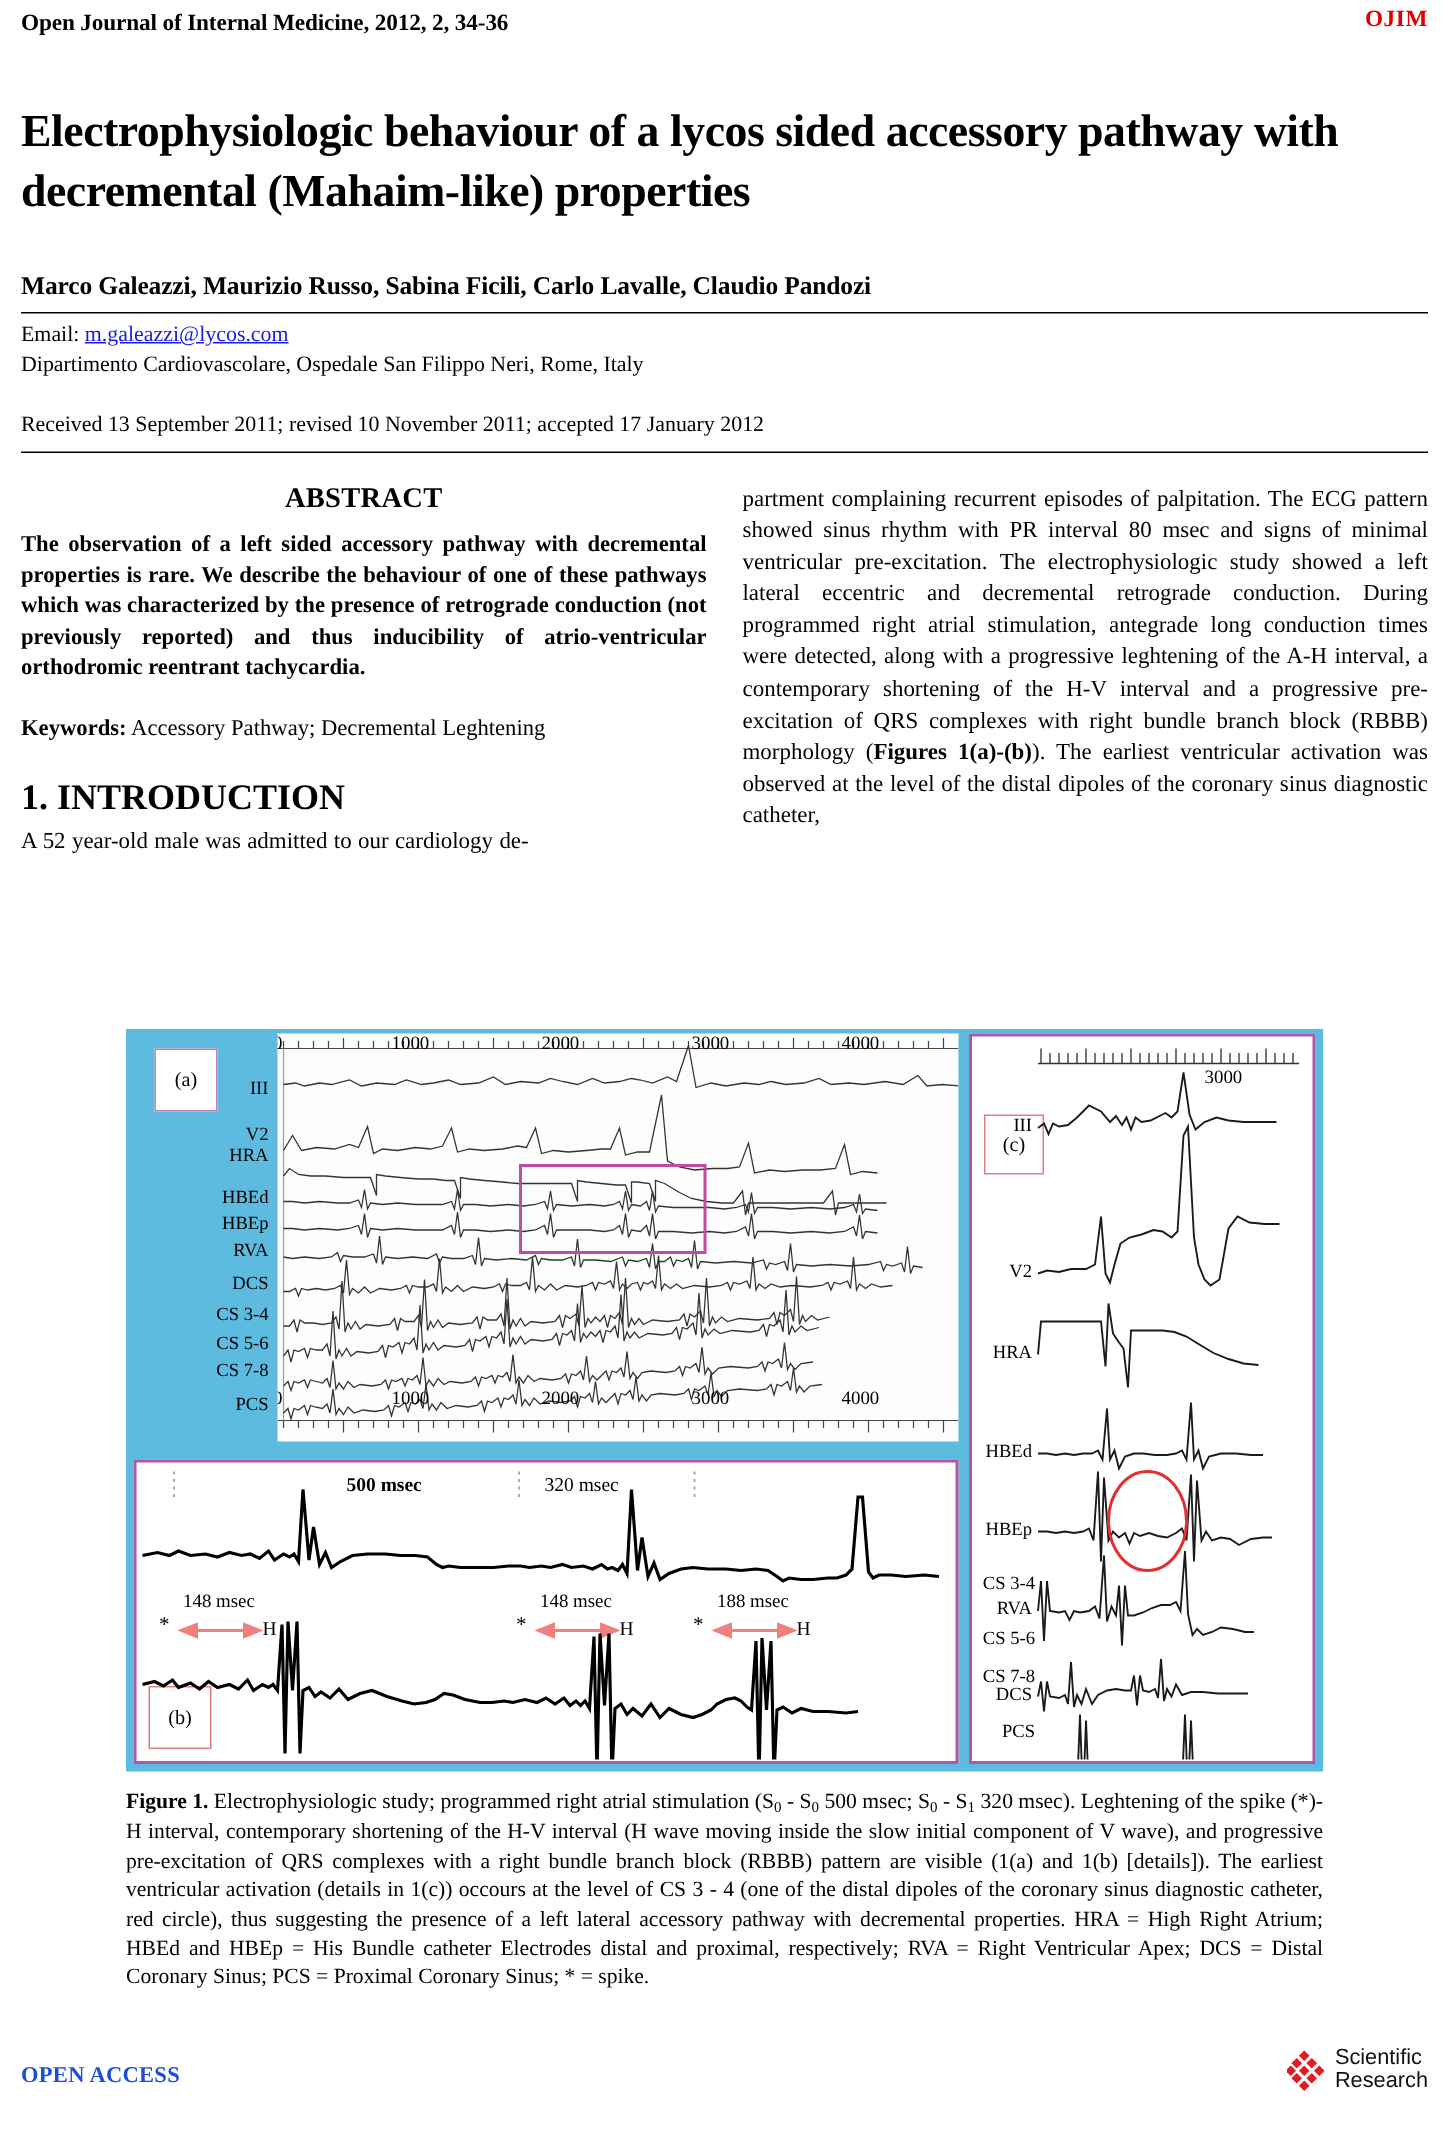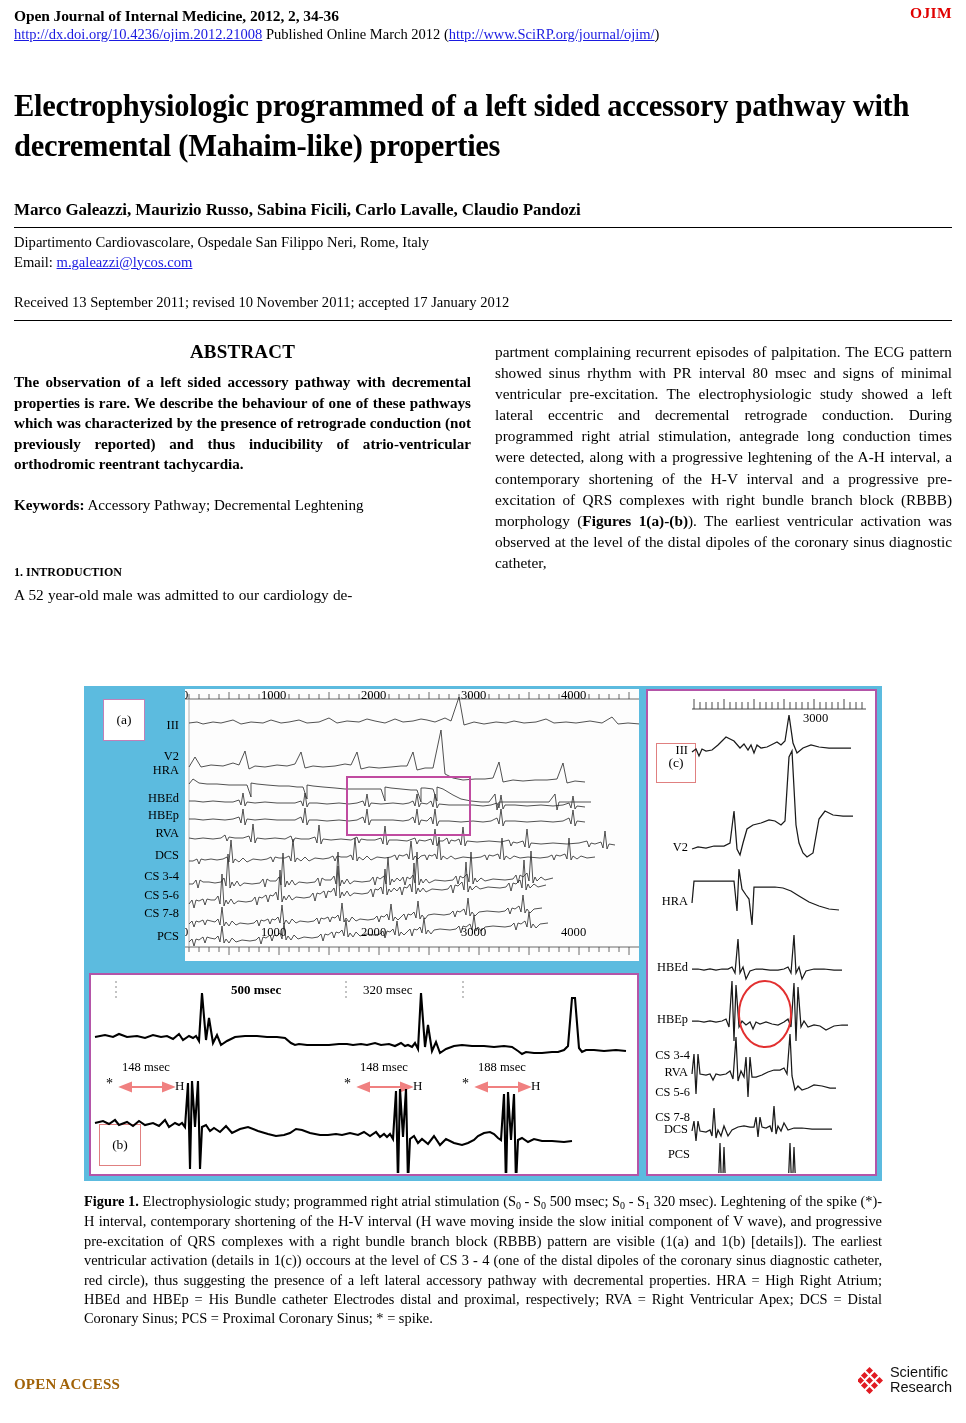--- a/index.html
+++ b/index.html
@@ -113,23 +113,23 @@
     text-align: justify;
     margin: 0;
   }
   .keywords {
     margin-top: 20px;
     font-size: 15.1px;
     line-height: 20.6px;
   }
   .keywords b { font-weight: bold; }
   h2.intro {
-    font-size: 12px;
-    font-weight: bold;
-    margin: 49px 0 4px 0;
+    font-size: 24px;
+    font-weight: bold;
+    margin: 22px 0 4px 0;
   }
   .body-text {
     font-size: 15.3px;
     line-height: 21.1px;
     text-align: justify;
     margin: 0;
     word-spacing: 0.4px;
   }
   .rcol .body-text { text-align: justify; }
 
@@ -247,21 +247,21 @@
   .footer {
     position: absolute;
     left: 14px;
     bottom: 14px;
     width: 938px;
     height: 44px;
   }
   .oa {
     position: absolute;
     left: 0; top: 11px;
-    color: #a16207;
+    color: #1d4ed8;
     font-weight: bold;
     font-size: 15px;
     letter-spacing: 0.2px;
   }
   .srlogo {
     position: absolute;
     right: 0; top: 0;
     display: flex;
     align-items: center;
     gap: 4px;
@@ -275,30 +275,29 @@
     color: #111;
   }
 </style>
 </head>
 <body>
 
 <div class="page">
 
   <div class="hdr">
     <div class="hdr-row1">Open Journal of Internal Medicine, 2012, 2, 34-36</div>
-    <div class="hdr-row2"><a class="lnk" href="#">http://dx.doi.org/10.4236/ojim.2012.21008</a><span> Published Online March 2012 (</span><a class="lnk" href="#">http://www.SciRP.org/journal/ojim/</a><span>)</span></div>
     <div class="ojim">OJIM</div>
   </div>
 
-  <div class="title">Electrophysiologic programmed of a left sided accessory pathway with decremental (Mahaim-like) properties</div>
+  <div class="title">Electrophysiologic behaviour of a lycos sided accessory pathway with decremental (Mahaim-like) properties</div>
   <div class="authors">Marco Galeazzi, Maurizio Russo, Sabina Ficili, Carlo Lavalle, Claudio Pandozi</div>
   <hr class="rule">
   <div class="affil">
+    <div><span>Email: </span><a class="lnk" href="#">m.galeazzi@lycos.com</a></div>
     <div>Dipartimento Cardiovascolare, Ospedale San Filippo Neri, Rome, Italy</div>
-    <div><span>Email: </span><a class="lnk" href="#">m.galeazzi@lycos.com</a></div>
   </div>
   <div class="recv">Received 13 September 2011; revised 10 November 2011; accepted 17 January 2012</div>
   <hr class="rule2">
 
   <div class="cols">
     <div class="col lcol">
       <h2 class="sec">ABSTRACT</h2>
       <p class="abstract-body">The observation of a left sided accessory pathway with decremental properties is rare. We describe the behaviour of one of these pathways which was characterized by the presence of retrograde conduction (not previously reported) and thus inducibility of atrio-ventricular orthodromic reentrant tachycardia.</p>
       <div class="keywords"><b>Keywords:</b><span> Accessory Pathway; Decremental Leghtening</span></div>
       <h2 class="intro">1. INTRODUCTION</h2>

